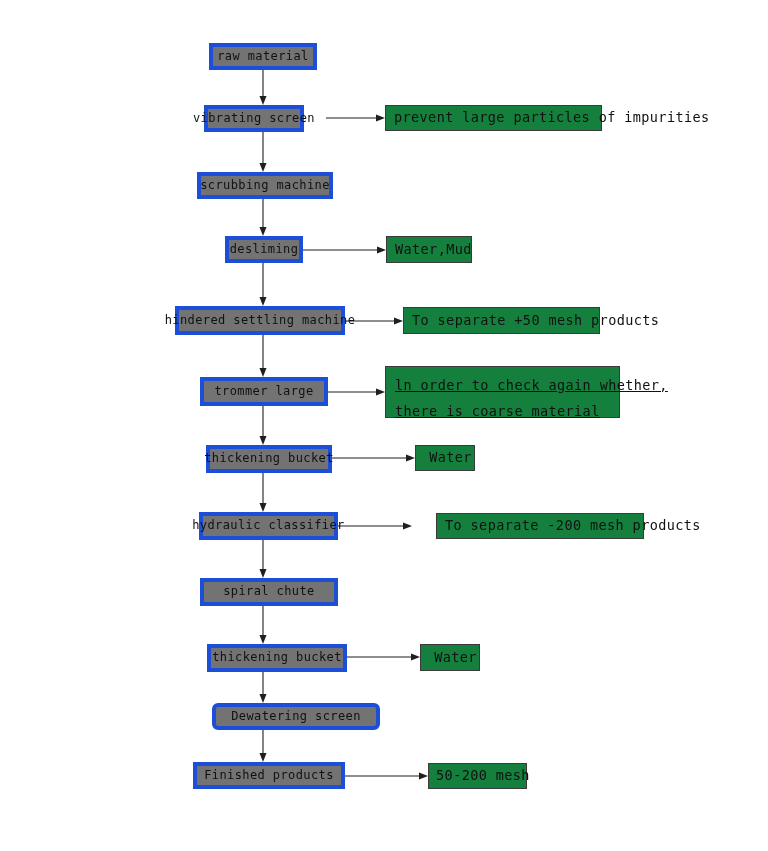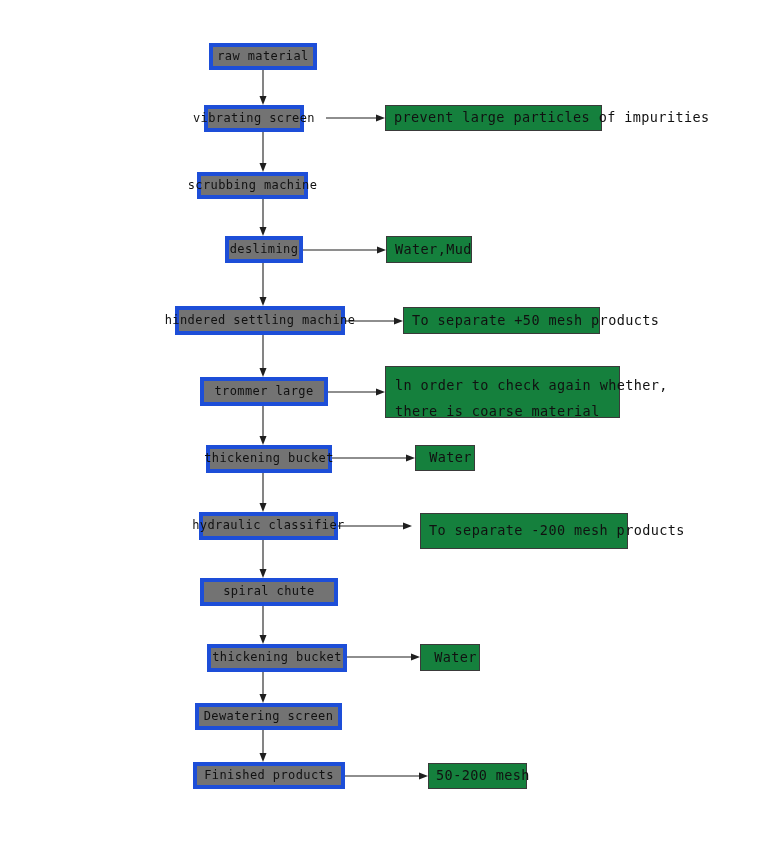--- a/index.html
+++ b/index.html
@@ -58,20 +58,21 @@
   }
   .note.multiline {
     display: block;
     padding: 6px 0 0 9px;
     white-space: normal;
   }
   .note.multiline .nline {
     display: block;
     line-height: 1.9;
     white-space: nowrap;
+    text-decoration: underline;
   }
   svg.arrows {
     position: absolute;
     left: 0;
     top: 0;
     width: 768px;
     height: 851px;
     pointer-events: none;
   }
   svg.arrows line {
@@ -165,52 +166,52 @@
     <g>
       <line x1="345" y1="776" x2="422" y2="776"></line>
       <polygon points="428,776 419,772.5 419,779.5"></polygon>
     </g>
   </svg>
 
   <div class="node" style="left:209px;top:43px;width:108px;height:27px;">raw material</div>
 
   <div class="node" style="left:204px;top:105px;width:100px;height:27px;">vibrating screen</div>
 
-  <div class="node" style="left:197px;top:172px;width:111px;height:27px;">scrubbing machine</div>
+  <div class="node" style="left:197px;top:172px;width:136px;height:27px;">scrubbing machine</div>
 
   <div class="node" style="left:225px;top:236px;width:78px;height:27px;">desliming</div>
 
   <div class="node" style="left:175px;top:306px;width:170px;height:29px;">hindered settling machine</div>
 
   <div class="node" style="left:200px;top:377px;width:128px;height:29px;">trommer large</div>
 
   <div class="node" style="left:206px;top:445px;width:126px;height:28px;">thickening bucket</div>
 
   <div class="node" style="left:199px;top:512px;width:139px;height:28px;">hydraulic classifier</div>
 
   <div class="node" style="left:200px;top:578px;width:138px;height:28px;">spiral chute</div>
 
   <div class="node" style="left:207px;top:644px;width:140px;height:28px;">thickening bucket</div>
 
-  <div class="node" style="left:195px;top:703px;width:147px;height:27px;">Dewatering screen</div>
+  <div class="node" style="left:212px;top:703px;width:168px;height:27px;border-radius:6px;">Dewatering screen</div>
 
   <div class="node" style="left:193px;top:762px;width:152px;height:27px;">Finished products</div>
 
   <div class="note" style="left:385px;top:105px;width:217px;height:26px;">prevent large particles of impurities</div>
 
   <div class="note" style="left:386px;top:236px;width:86px;height:27px;">Water,Mud</div>
 
   <div class="note" style="left:403px;top:307px;width:197px;height:27px;">To separate +50 mesh products</div>
 
   <div class="note multiline" style="left:385px;top:366px;width:235px;height:52px;">
     <span class="nline">ln order to check again whether,</span>
     <span class="nline">there is coarse material</span>
   </div>
 
   <div class="note center" style="left:415px;top:445px;width:60px;height:26px;">Water</div>
 
-  <div class="note" style="left:420px;top:513px;width:208px;height:36px;text-align:center;">To separate -200 mesh products</div>
+  <div class="note" style="left:436px;top:513px;width:208px;height:26px;text-align:center;">To separate -200 mesh products</div>
 
   <div class="note center" style="left:420px;top:644px;width:60px;height:27px;">Water</div>
 
   <div class="note center" style="left:428px;top:763px;width:99px;height:26px;">50-200 mesh</div>
 
 </div>
 
 </body></html>

